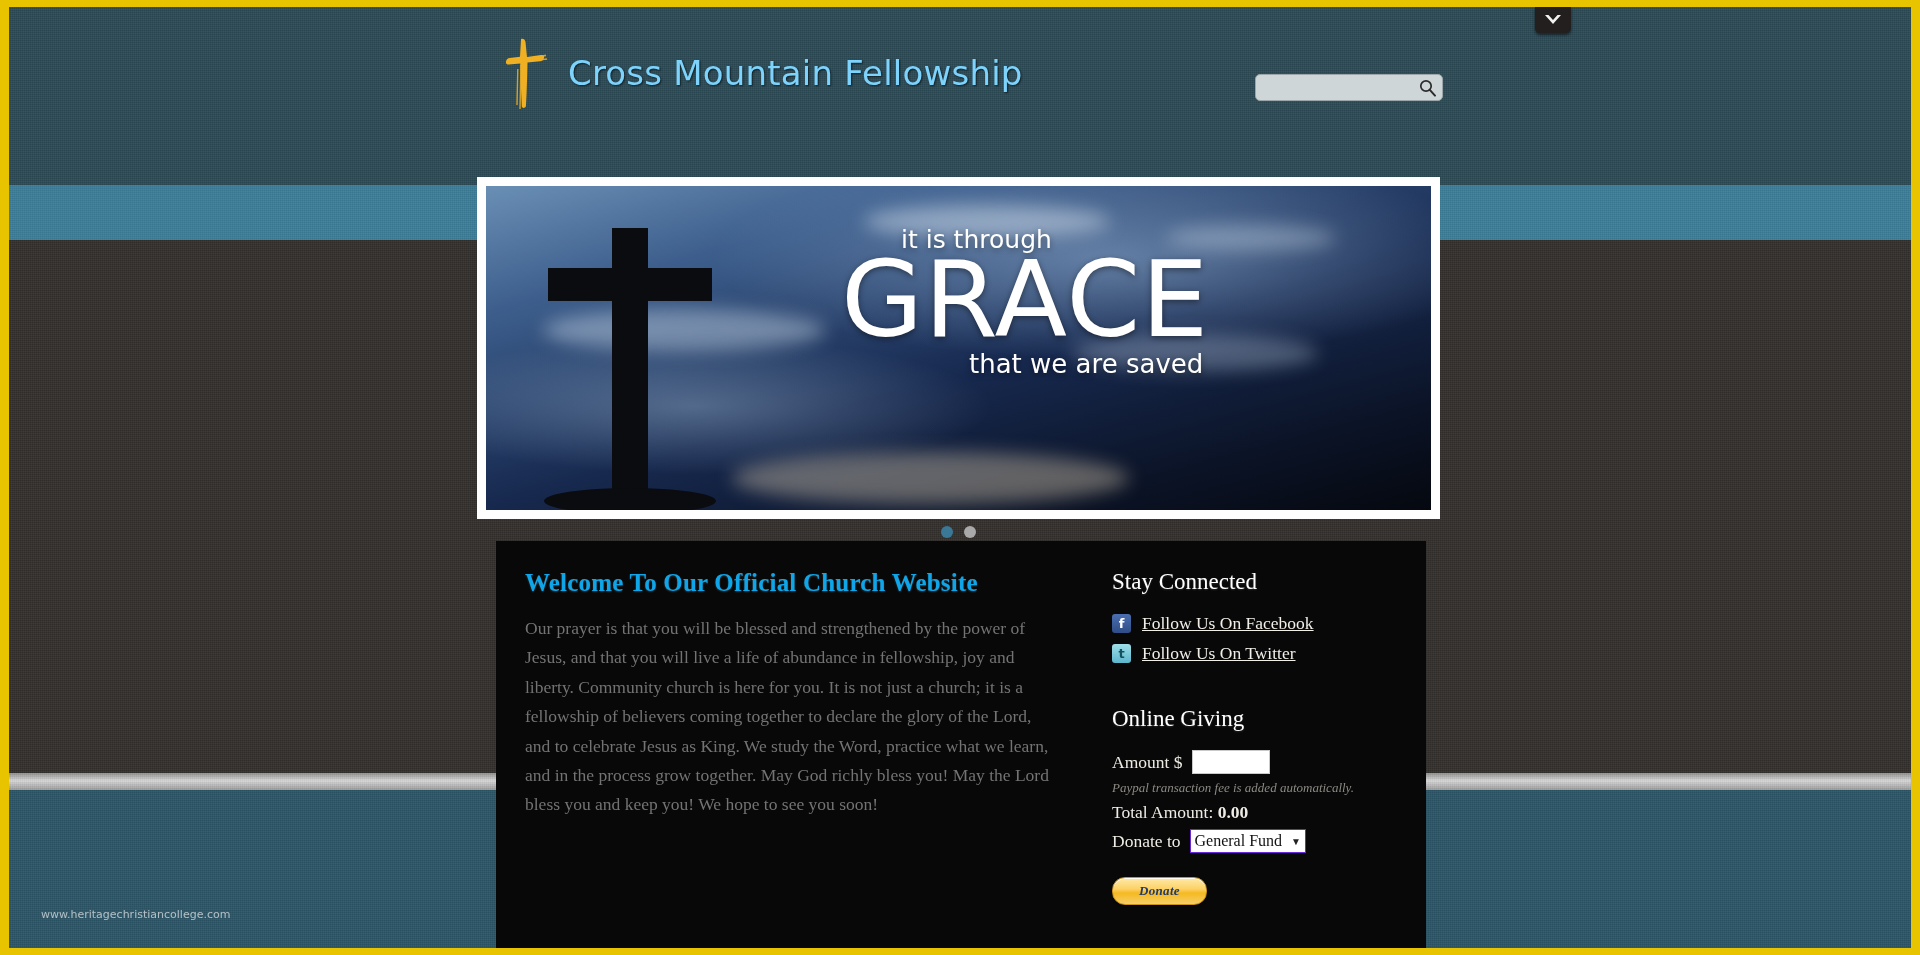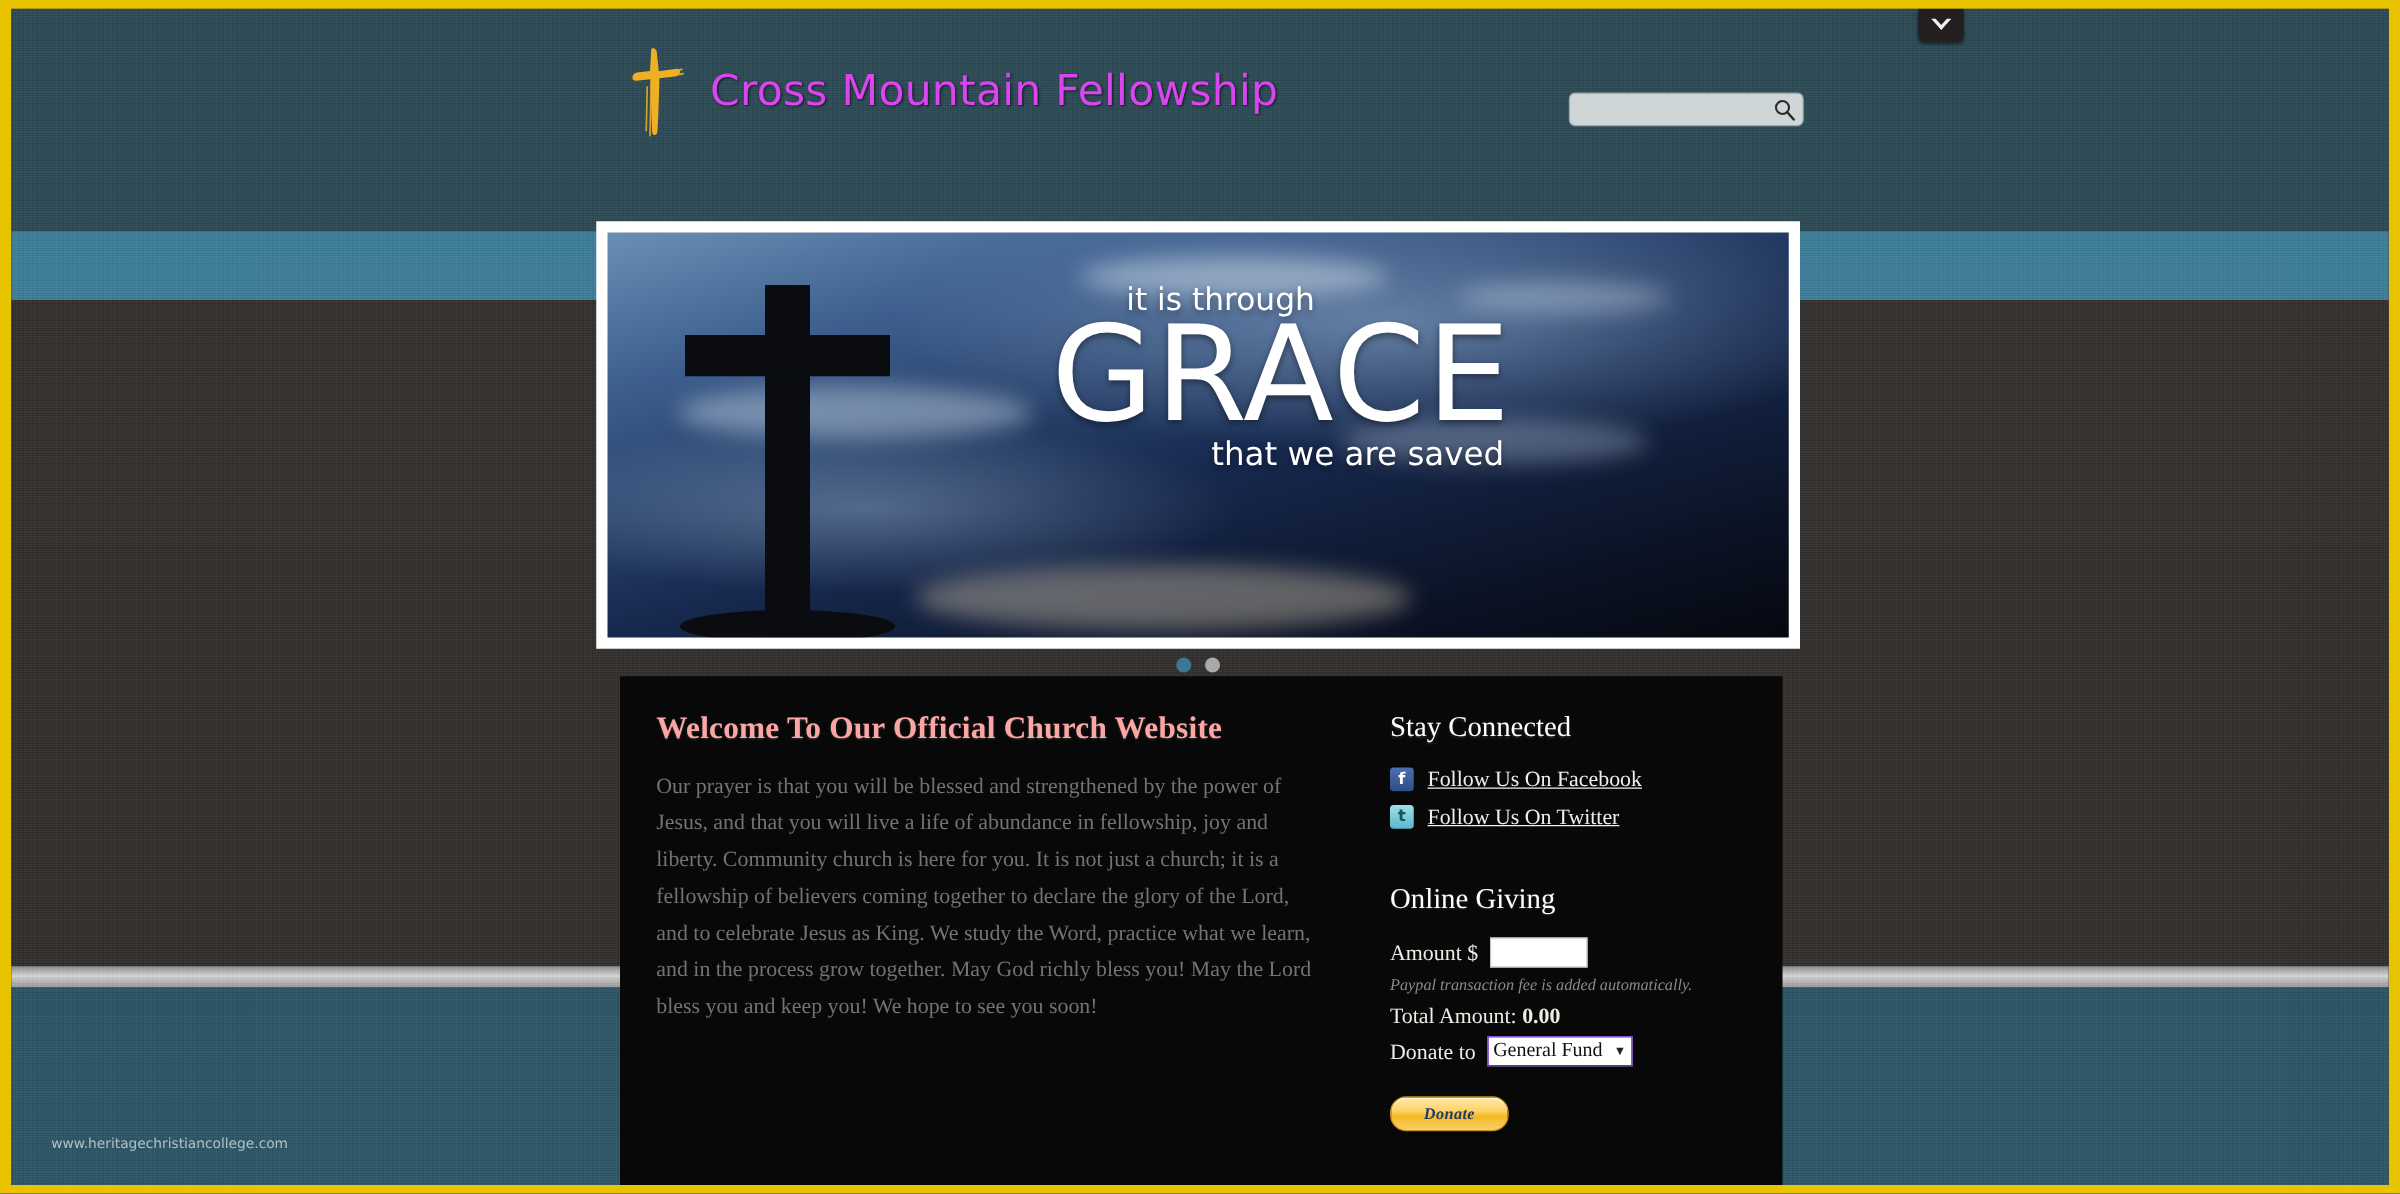--- a/index.html
+++ b/index.html
@@ -56,21 +56,21 @@
 
   
   #header { position: absolute; top: 0; left: 0; right: 0; height: 178px; z-index: 10; }
 
   #brand {
     position: absolute; left: 487px; top: 28px;
     display: flex; align-items: center; gap: 14px;
   }
   #brand-mark { width: 58px; height: 76px; display: block; }
   #brand-title {
-    color: #d946ef;
+    color: #7dd3fc;
     font-family: "DejaVu Sans", sans-serif;
     font-size: 34px;
     font-weight: 400;
     letter-spacing: .2px;
     text-shadow: 1px 1px 2px rgba(0,0,0,.6);
     white-space: nowrap;
   }
 
   #search-wrap {
     position: absolute; right: 468px; top: 67px;
@@ -180,21 +180,21 @@
   
   #content {
     position: absolute; left: 487px; top: 534px;
     width: 930px; height: 416px;
     background: #080808;
     z-index: 11;
   }
 
   #col-main { position: absolute; left: 29px; top: 28px; width: 535px; }
   #welcome-heading {
-    color: #fca5a5;
+    color: #0ea5e9;
     font-family: "Liberation Serif", serif;
     font-weight: bold;
     font-size: 25px;
     margin: 0 0 17px 0;
     letter-spacing: .2px;
     text-shadow: 0 1px 2px rgba(255,255,255,.18);
   }
   #welcome-body {
     color: #737373;
     font-family: "Liberation Serif", serif;

